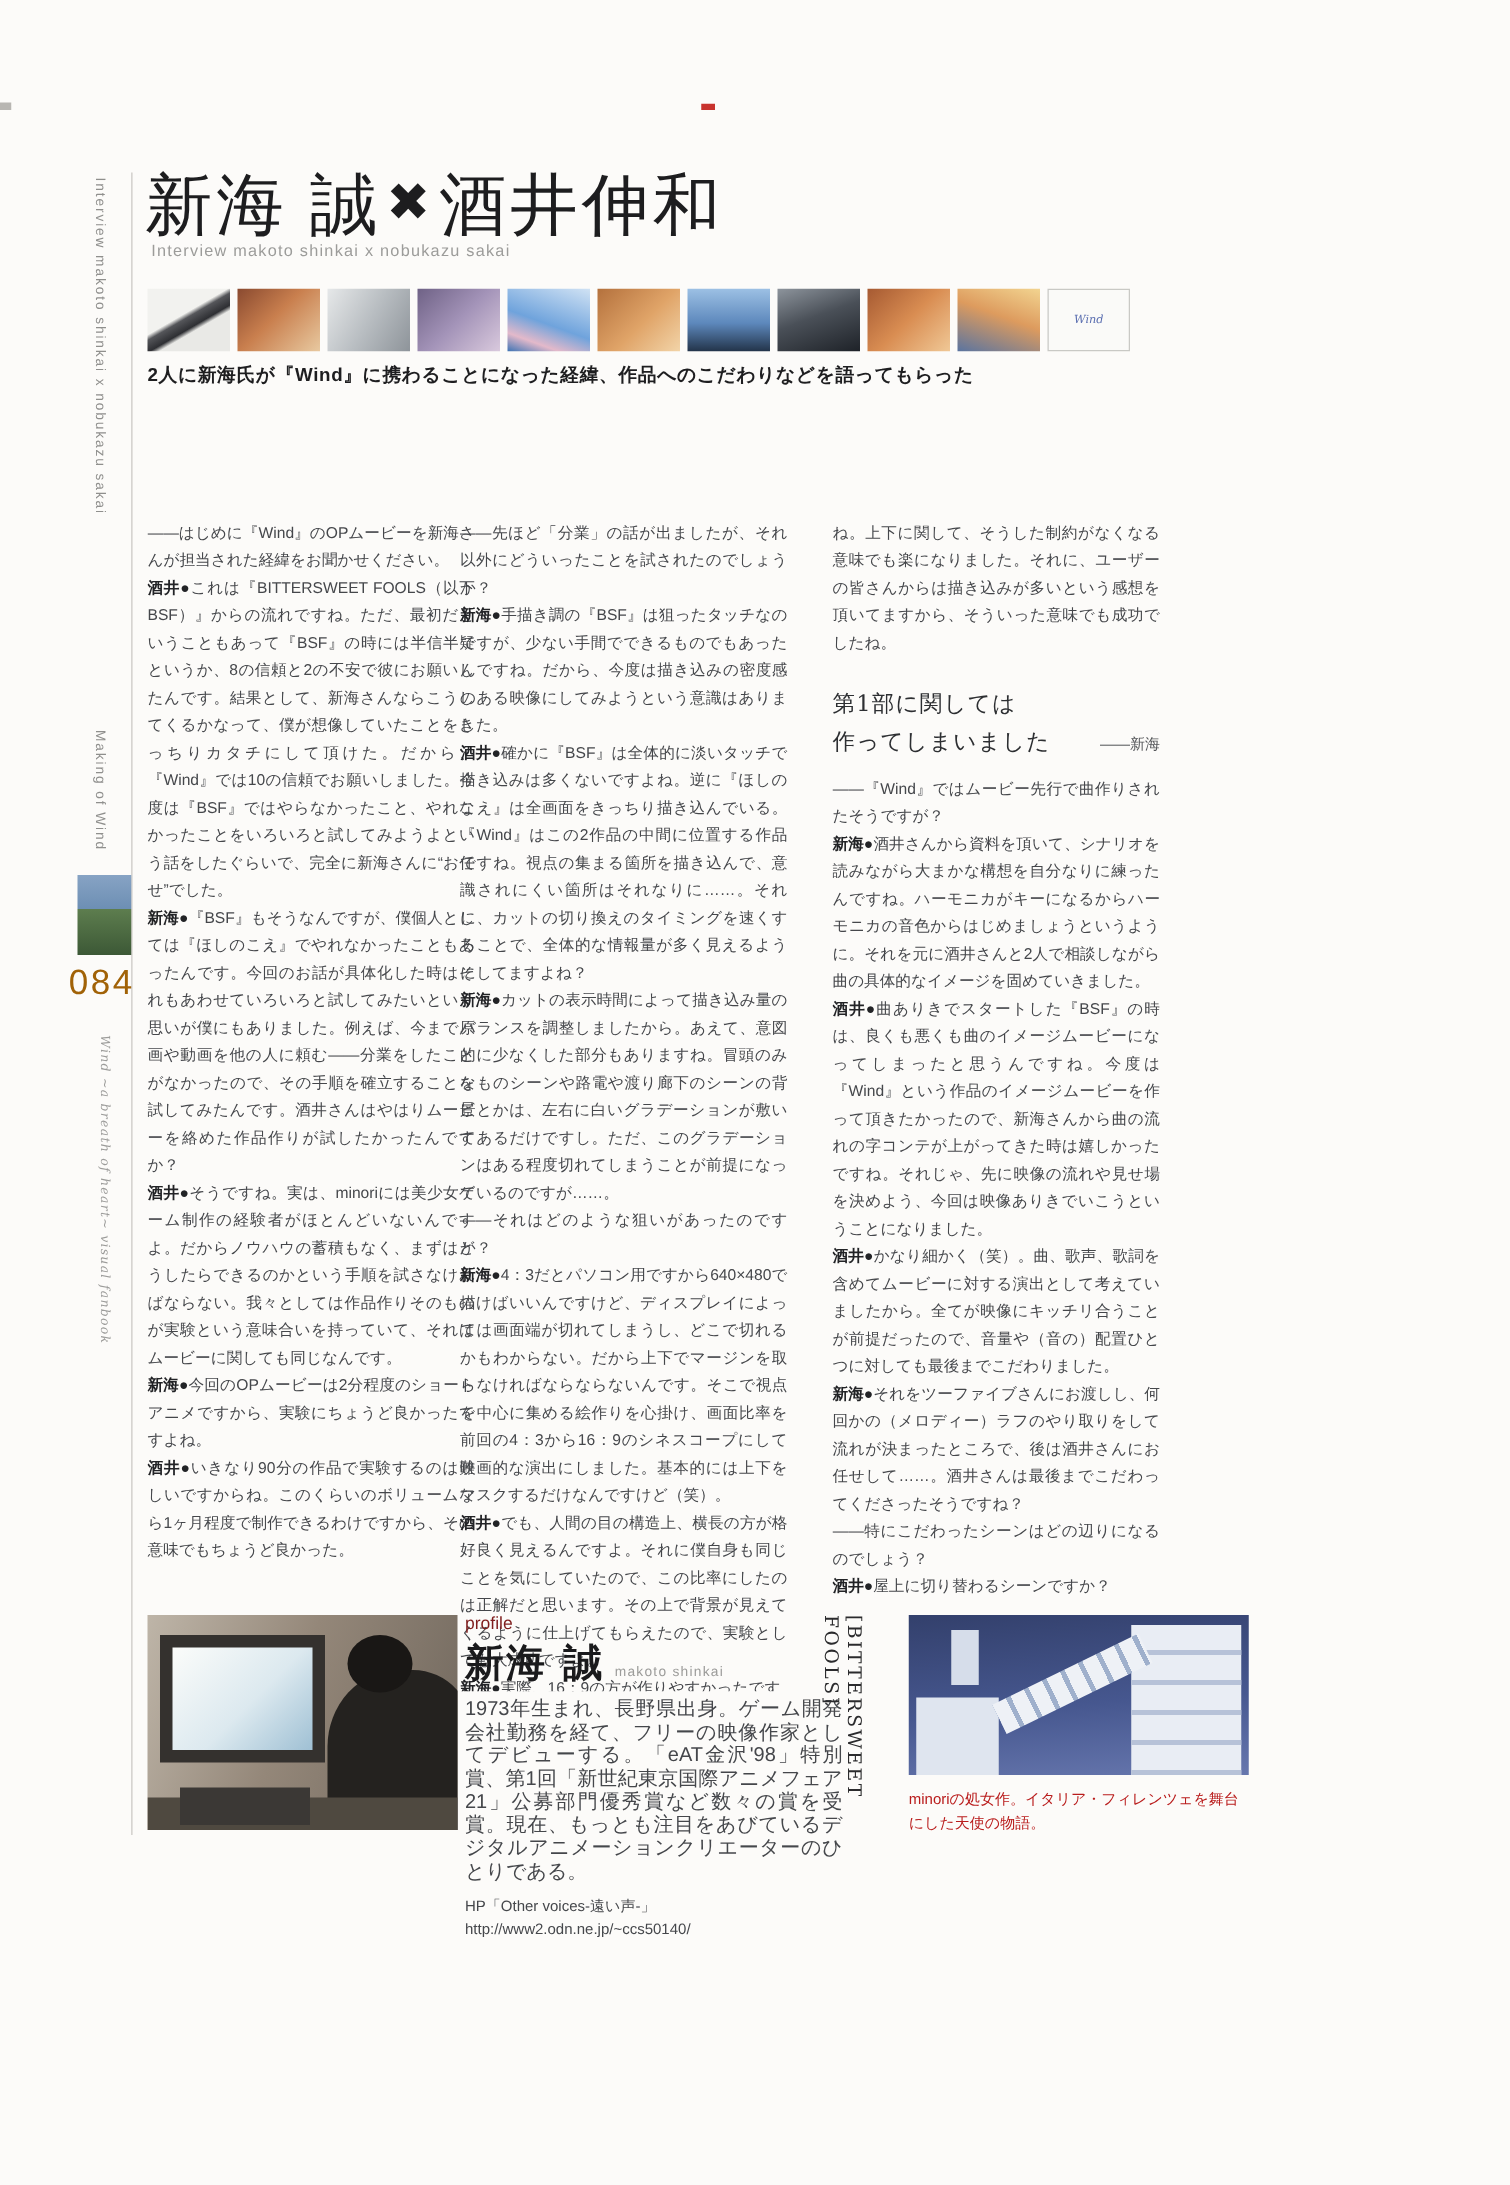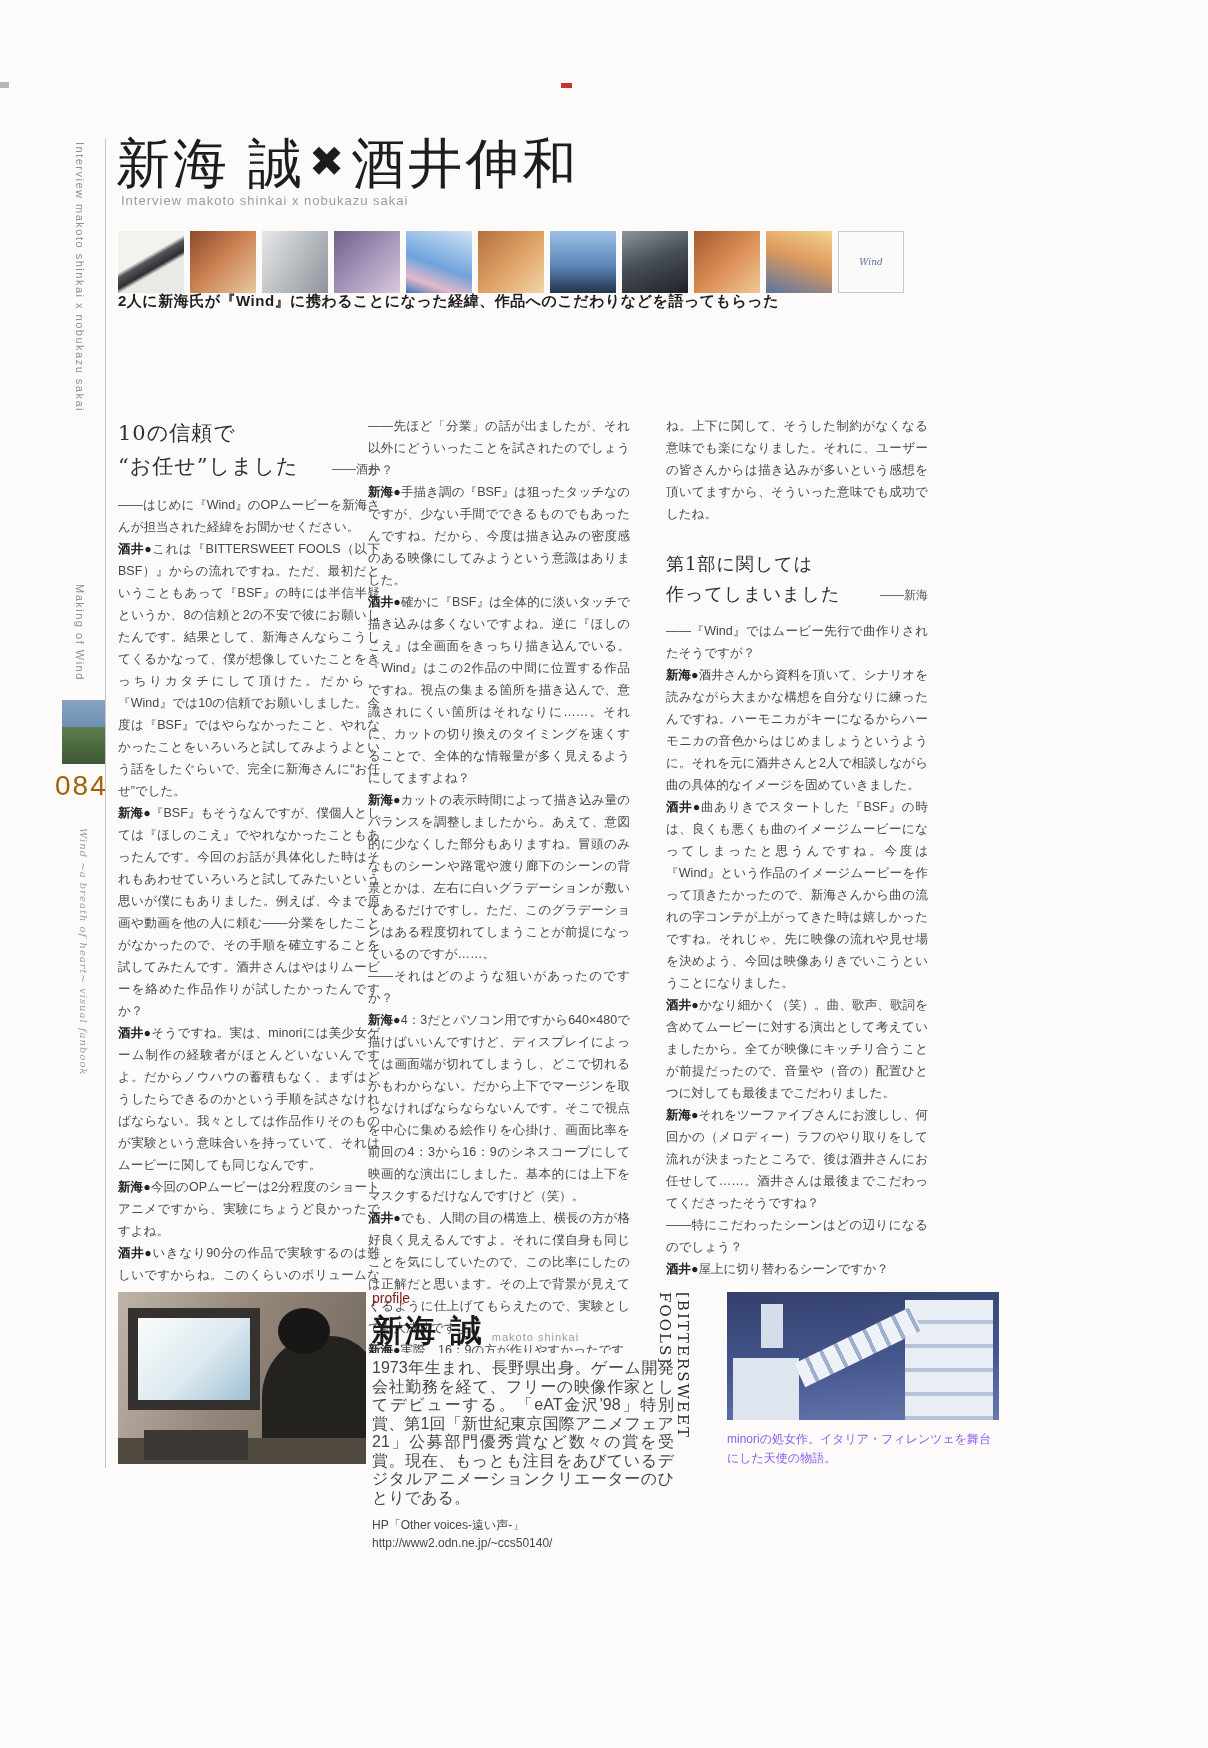--- a/index.html
+++ b/index.html
@@ -17,21 +17,21 @@
               background:linear-gradient(180deg,#87a3c4 0%,#6d8fb4 42%,#5d7d4e 43%,#3c5836 100%);}
   .page-num{position:absolute;left:55px;top:770px;font-size:28px;letter-spacing:2px;color:#a16207;font-weight:300;}
   .side-script{position:absolute;left:78px;top:828px;height:260px;font-size:10px;font-style:italic;
                color:#9c9c9a;font-family:"DejaVu Serif",serif;letter-spacing:1px;}
   
   .title{position:absolute;left:116px;top:128px;font-size:54px;color:#1d1d1f;letter-spacing:3px;white-space:nowrap;}
   .title .x-glyph{font-size:42px;font-weight:bold;vertical-align:6px;margin:0 4px;}
   .subtitle{position:absolute;left:121px;top:193px;font-size:13px;letter-spacing:1px;color:#9c9c9a;}
   
   .filmstrip{position:absolute;left:118px;top:231px;display:flex;gap:6px;}
-  .thumb{width:66px;height:62px;flex:0 0 auto;position:relative;}
+  .thumb{width:66px;height:50px;flex:0 0 auto;position:relative;}
   .thumb.card{border:1px solid #c9c9c5;box-sizing:border-box;display:flex;align-items:center;justify-content:center;}
   .thumb.card span{font-size:9px;color:#5a6eb0;font-style:italic;font-family:"DejaVu Serif",serif;}
   
   .intro{position:absolute;left:118px;top:291px;font-size:15px;font-weight:bold;color:#1e1e20;line-height:20px;letter-spacing:0.5px;}
   
   .col{position:absolute;top:415px;width:262px;font-size:12.5px;line-height:22px;
        text-align:justify;color:#45474b;overflow:hidden;}
   .col-1{left:118px;height:872px;}
   .col-2{left:368px;height:938px;}
   .col-3{left:666px;height:912px;}
@@ -64,21 +64,21 @@
   .bsf-label{position:absolute;left:656px;top:1292px;height:176px;font-family:"DejaVu Serif",serif;
              font-size:15px;letter-spacing:2px;color:#2b2b2d;}
   .bsf-image{position:absolute;left:727px;top:1292px;width:272px;height:128px;overflow:hidden;
              background:linear-gradient(175deg,#33406c 0%,#46578f 55%,#6777ae 100%);}
   .bsf-image .b-right{position:absolute;right:6px;top:8px;width:88px;height:120px;background:#e9edf4;
              background-image:repeating-linear-gradient(180deg,transparent 0 20px,#b7c2d8 20px 24px);}
   .bsf-image .b-left{position:absolute;left:6px;bottom:0;width:66px;height:62px;background:#dfe5ef;}
   .bsf-image .b-tower{position:absolute;left:34px;top:12px;width:22px;height:44px;background:#d6ddea;}
   .bsf-image .stairs{position:absolute;left:66px;top:42px;width:130px;height:26px;transform:rotate(-26deg);
              background:repeating-linear-gradient(90deg,#eef1f6 0 12px,#9fb0cc 12px 16px);}
-  .bsf-caption{position:absolute;left:727px;top:1430px;width:268px;font-size:12px;line-height:19px;color:#8b5cf6;}
+  .bsf-caption{position:absolute;left:727px;top:1430px;width:268px;font-size:12px;line-height:19px;color:#b91c1c;}
 </style>
 </head>
 <body>
 
 <div class="page">
 
   <div class="edge-mark"></div>
   <div class="reg-mark"></div>
 
   <div class="side-rule"></div>
@@ -105,25 +105,20 @@
       <div class="thumb card" style="background: rgb(250, 250, 248);">
         <span>Wind</span>
       </div>
     </div>
 
   <div class="intro">
     <div>2人に新海氏が『Wind』に携わることになった経緯、作品へのこだわりなどを語ってもらった</div>
   </div>
 
   <div class="col col-1">
-      <div class="col-heading first">
-        <div class="hl">10の信頼で</div>
-        <div class="hl">“お任せ”しました</div>
-        <div class="attr">――酒井</div>
-      </div>
       <p>――はじめに『Wind』のOPムービーを新海さんが担当された経緯をお聞かせください。</p>
       <p><b>酒井●</b>これは『BITTERSWEET FOOLS（以下BSF）』からの流れですね。ただ、最初だということもあって『BSF』の時には半信半疑というか、8の信頼と2の不安で彼にお願いしたんです。結果として、新海さんならこうしてくるかなって、僕が想像していたことをきっちりカタチにして頂けた。だから、『Wind』では10の信頼でお願いしました。今度は『BSF』ではやらなかったこと、やれなかったことをいろいろと試してみようよという話をしたぐらいで、完全に新海さんに“お任せ”でした。</p>
       <p><b>新海●</b>『BSF』もそうなんですが、僕個人としては『ほしのこえ』でやれなかったこともあったんです。今回のお話が具体化した時はそれもあわせていろいろと試してみたいという思いが僕にもありました。例えば、今まで原画や動画を他の人に頼む――分業をしたことがなかったので、その手順を確立することを試してみたんです。酒井さんはやはりムービーを絡めた作品作りが試したかったんですか？</p>
       <p><b>酒井●</b>そうですね。実は、minoriには美少女ゲーム制作の経験者がほとんどいないんですよ。だからノウハウの蓄積もなく、まずはどうしたらできるのかという手順を試さなければならない。我々としては作品作りそのものが実験という意味合いを持っていて、それはムービーに関しても同じなんです。</p>
       <p><b>新海●</b>今回のOPムービーは2分程度のショートアニメですから、実験にちょうど良かったですよね。</p>
       <p><b>酒井●</b>いきなり90分の作品で実験するのは難しいですからね。このくらいのボリュームなら1ヶ月程度で制作できるわけですから、その意味でもちょうど良かった。</p>
     </div>
   <div class="col col-2">
       <p>――先ほど「分業」の話が出ましたが、それ以外にどういったことを試されたのでしょうか？</p>
       <p><b>新海●</b>手描き調の『BSF』は狙ったタッチなのですが、少ない手間でできるものでもあったんですね。だから、今度は描き込みの密度感のある映像にしてみようという意識はありました。</p>

